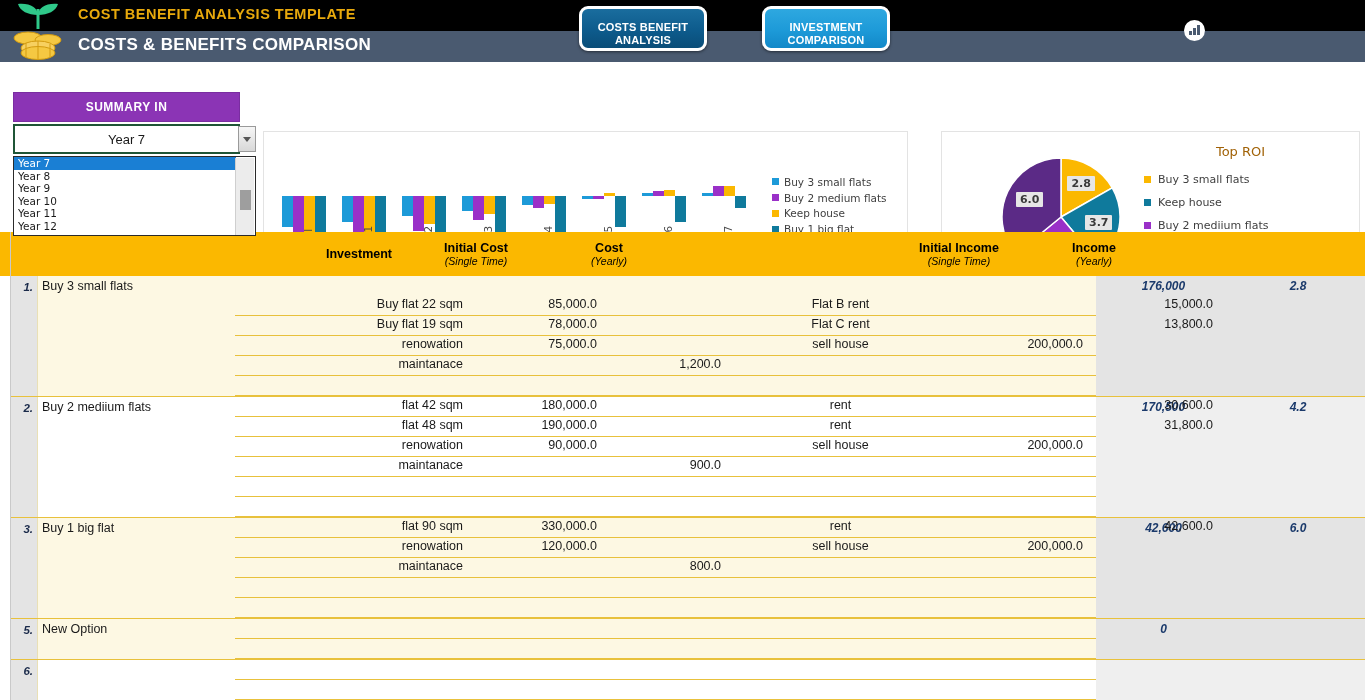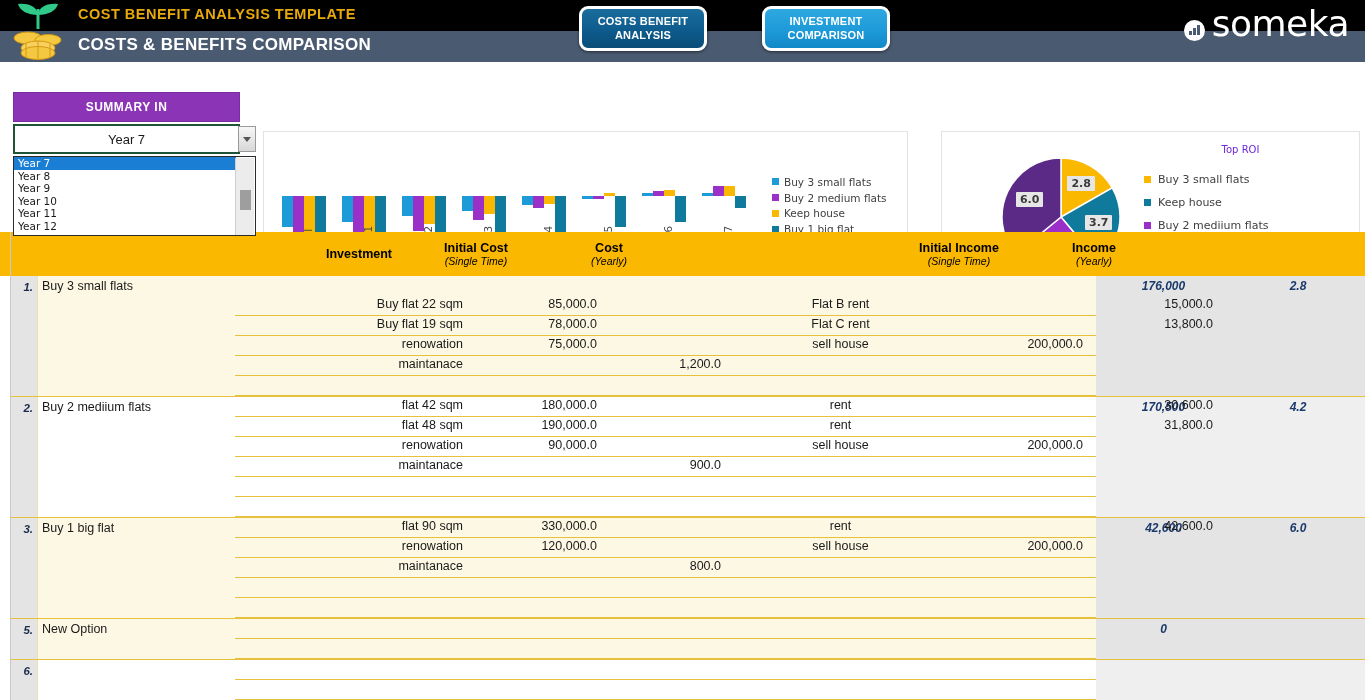--- a/index.html
+++ b/index.html
@@ -33,21 +33,21 @@
   }
   .page-title {
     position: absolute; left: 78px; top: 35px; z-index: 6;
     font-size: 17px; font-weight: bold; letter-spacing: .3px;
     color: #ffffff;
   }
   .nav-btn {
     position: absolute; top: 6px; z-index: 8;
     width: 128px; height: 45px; border-radius: 9px;
     border: 3px solid #ffffff;
-    display: flex; flex-direction: column; align-items: center; justify-content: center;
+    display: flex; flex-direction: column; align-items: center; justify-content: flex-end;
     color: #ffffff; font-size: 11px; font-weight: bold; line-height: 1.25;
     text-align: center; letter-spacing: .2px;
     box-shadow: 0 1px 3px rgba(0,0,0,.5);
     cursor: pointer;
   }
   .nav-btn.a { left: 579px; background: linear-gradient(180deg,#1a6d9e 0%,#0d5b8c 55%,#0a4d78 100%); }
   .nav-btn.b { left: 762px; background: linear-gradient(180deg,#2ea8e0 0%,#1d9ad8 55%,#1288c8 100%); }
   .someka {
     position: absolute; right: 16px; top: 3px; z-index: 6;
     font-size: 36px; color: #ffffff; letter-spacing: -.5px;
@@ -133,21 +133,21 @@
   }
   .bar-legend span.sw { width: 7px; height: 7px; display: inline-block; flex: 0 0 auto; }
 
   
   .pie-panel {
     position: absolute; left: 941px; top: 69px; width: 419px; height: 165px;
     border: 1px solid #e3e3e3; background: #fff;
   }
   .pie-title {
     position: absolute; left: 180px; right: 0; top: 12px; text-align: center;
-    font-size: 10px; color: #6d28d9; font-family: "DejaVu Sans", sans-serif;
+    font-size: 13px; color: #a16207; font-family: "DejaVu Sans", sans-serif;
   }
   .pie-wrap { position: absolute; left: 58px; top: 24px; width: 122px; height: 122px; }
   .pie-lbl {
     position: absolute; background: #e6e6e6; color: #3a3a3a;
     font-size: 11px; font-weight: bold; padding: 1px 4px; border-radius: 1px;
     font-family: "DejaVu Sans", sans-serif;
   }
   .pie-legend { position: absolute; left: 202px; top: 36px; }
   .pie-legend div {
     display: flex; align-items: center; gap: 7px;
@@ -240,21 +240,20 @@
 
   <div class="nav-btn a">
     <span>COSTS BENEFIT</span>
     <span>ANALYSIS</span>
   </div>
   <div class="nav-btn b">
     <span>INVESTMENT</span>
     <span>COMPARISON</span>
   </div>
 
-  <div class="someka">someka</div>
   <div class="someka-dot">
     <i style="height:4px"></i>
       <i style="height:7px"></i>
       <i style="height:10px"></i>
   </div>
 </div>
 
 <div class="dash">
 
   <div class="sum-head">SUMMARY IN</div>

